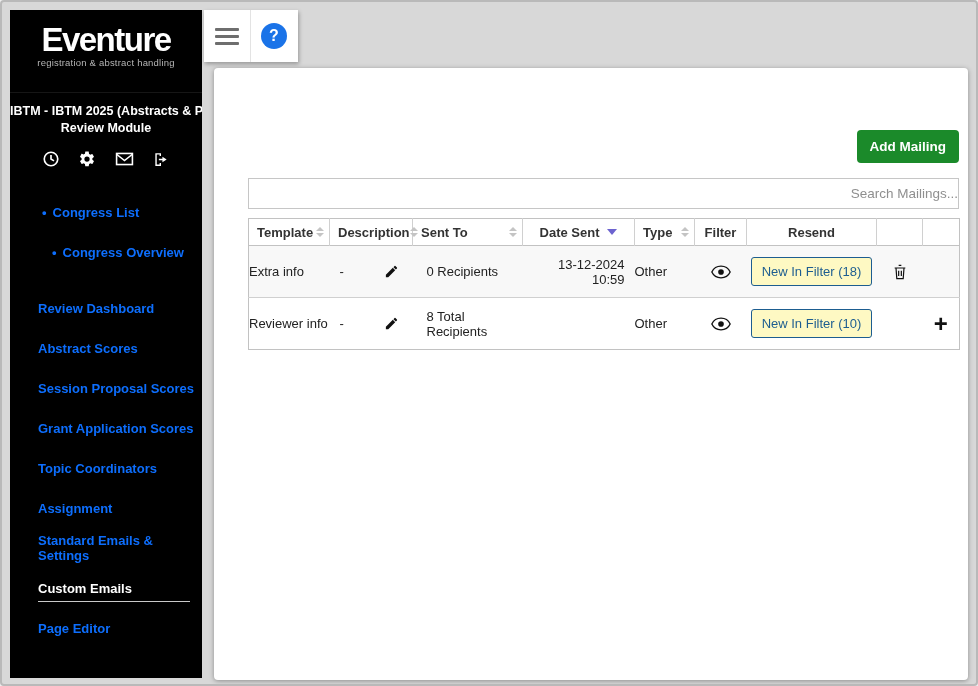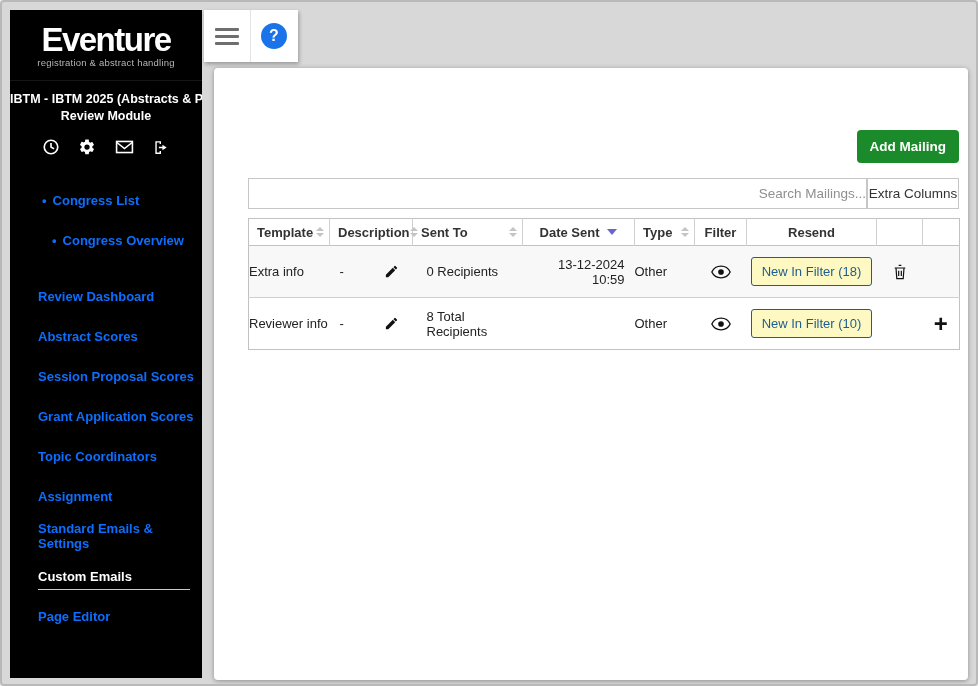--- a/index.html
+++ b/index.html
@@ -3,21 +3,21 @@
 <meta charset="utf-8">
 <style>
   * { margin:0; padding:0; box-sizing:border-box; }
   body { background:#eee; font-family:"Liberation Sans", sans-serif; }
   .screen { position:relative; width:978px; height:686px; background:var(--page_bg,#d8d8d8);
             border:2px solid #b9b9b9; border-radius:4px; overflow:hidden; }
 
   
   .sidebar { position:absolute; left:8px; top:8px; width:192px; height:668px;
              background:var(--sidebar_bg,#000); color:#fff; }
-  .logo-block { text-align:center; padding-top:12px; padding-bottom:12px; border-bottom:1px solid #161616; }
+  .logo-block { text-align:center; padding-top:12px; padding-bottom:24px; border-bottom:1px solid #161616; }
   .logo-title { font-size:33px; font-weight:700; color:#fff; letter-spacing:-1.5px; line-height:36px; }
   .logo-sub { font-size:9.5px; color:#b5b5b5; margin-top:-1px; letter-spacing:.2px; }
   .congress-title { margin-top:11px; font-size:12.5px; font-weight:700; white-space:nowrap;
                     overflow:hidden; text-align:center; }
   .module-title { font-size:12.5px; font-weight:700; text-align:center; margin-top:3px; }
   .icon-row { display:flex; justify-content:space-between; align-items:center;
               padding:0 32px; margin-top:15px; height:18px; }
   .side-icon { cursor:pointer; display:flex; }
   .nav { margin-top:24px; }
   .nav-item { height:40px; display:flex; align-items:center; padding-left:28px;
@@ -178,21 +178,20 @@
     </div>
   </div>
 
   <div class="panel">
 
 
     <button class="add-btn">Add Mailing</button>
 
     <div class="search-row">
       <input class="search-input" type="text" placeholder="Search Mailings..." style="">
-      <button class="extra-btn">Extra Columns</button>
     </div>
 
     <table class="mail-table">
       <colgroup>
         <col style="width:81px">
           <col style="width:83px">
           <col style="width:110px">
         <col style="width:112px">
           <col style="width:60px">
           <col style="width:52px">

